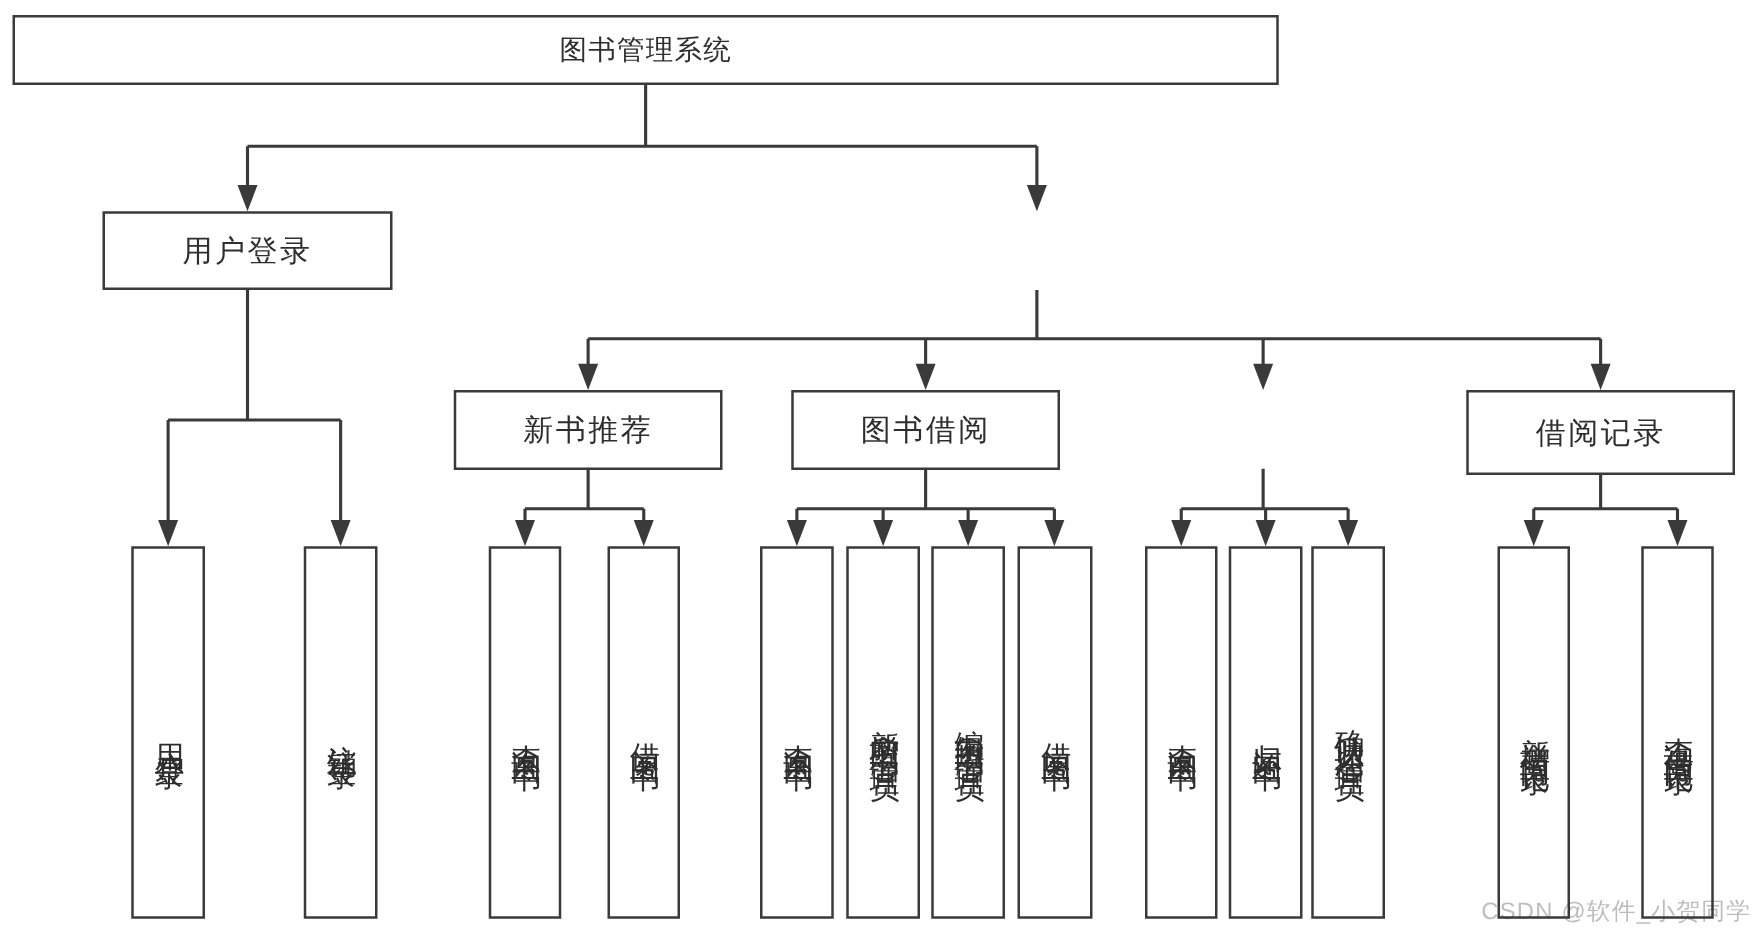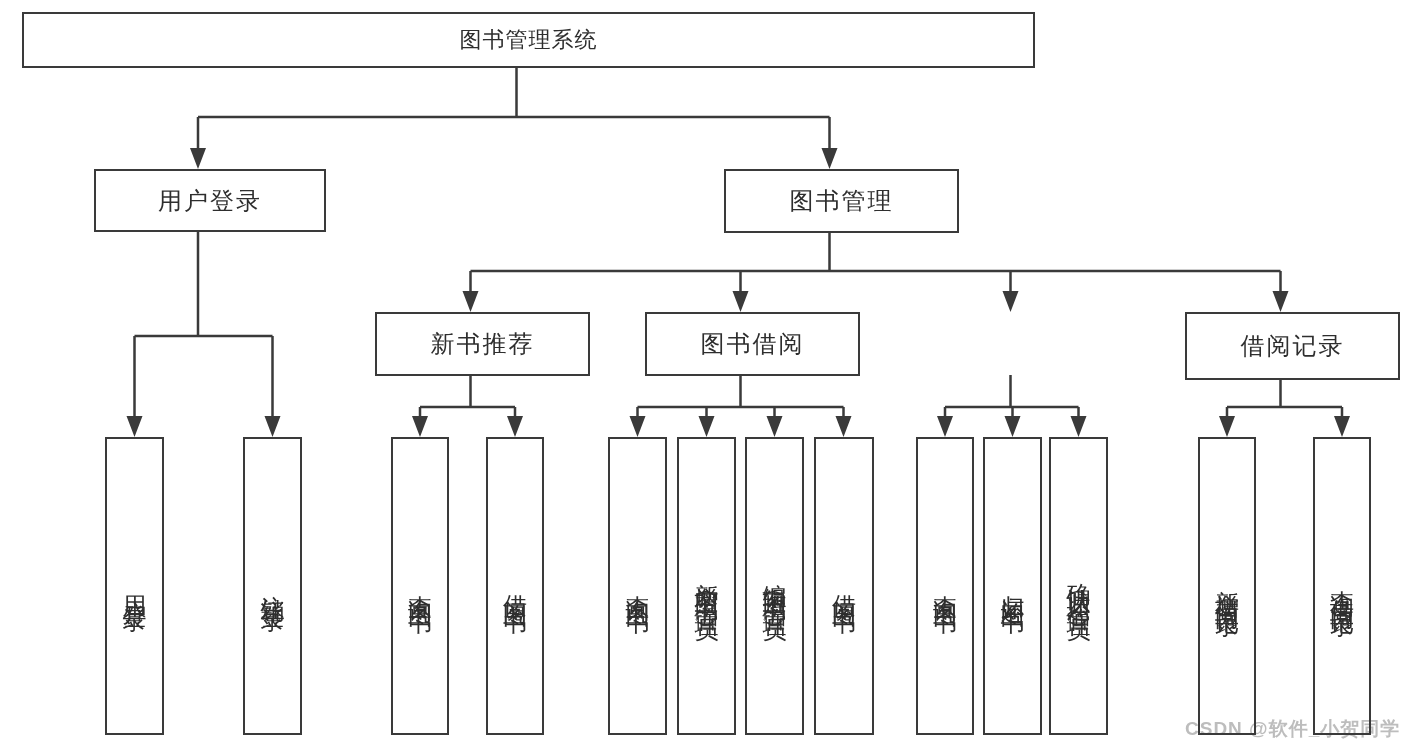--- a/index.html
+++ b/index.html
@@ -19,21 +19,21 @@
   .node {
     position: absolute;
     box-sizing: border-box;
     border: 2.5px solid #3a3a3a;
     display: flex;
     align-items: center;
     justify-content: center;
     color: #2e2e2e;
     z-index: 3;
   }
-  .node.h { background: #ffffff; margin-left: 12px; }
+  .node.h { background: #ffffff; }
   .node.h .lbl {
     font-size: 24px;
     letter-spacing: 2px;
     white-space: nowrap;
   }
   .node.root .lbl {
     font-size: 22px;
     letter-spacing: 1px;
   }
   .node.v { background: transparent; }
@@ -46,21 +46,20 @@
   }
   .watermark {
     position: absolute;
     left: 1185px;
     top: 716px;
     z-index: 1;
     font-size: 19px;
     color: #bdbdbd;
     letter-spacing: 1px;
     white-space: nowrap;
-    font-weight: bold;
   }
 </style>
 </head>
 <body>
 
 <div id="stage">
 
   <div class="watermark">CSDN @软件_小贺同学</div>
 
   <svg id="connectors" width="1405" height="747" viewBox="0 0 1405 747">
@@ -94,23 +93,20 @@
       M1219 416 L1235 416 L1227 437 Z
       M1334 416 L1350 416 L1342 437 Z"></path>
   </svg>
 
   <div class="node h root" style="left:10px;top:12px;width:1013px;height:56px">
     <span class="lbl">图书管理系统</span>
   </div>
 
   <div class="node h" style="left:82px;top:169px;width:232px;height:63px">
     <span class="lbl">用户登录</span>
-  </div>
-  <div class="node h" style="left:712px;top:169px;width:235px;height:64px">
-    <span class="lbl">图书管理</span>
   </div>
 
   <div class="node h" style="left:633px;top:312px;width:215px;height:64px">
     <span class="lbl">图书借阅</span>
   </div>
   <div class="node h" style="left:363px;top:312px;width:215px;height:64px">
     <span class="lbl">新书推荐</span>
   </div>
   <div class="node h" style="left:1173px;top:312px;width:215px;height:68px">
     <span class="lbl">借阅记录</span>

